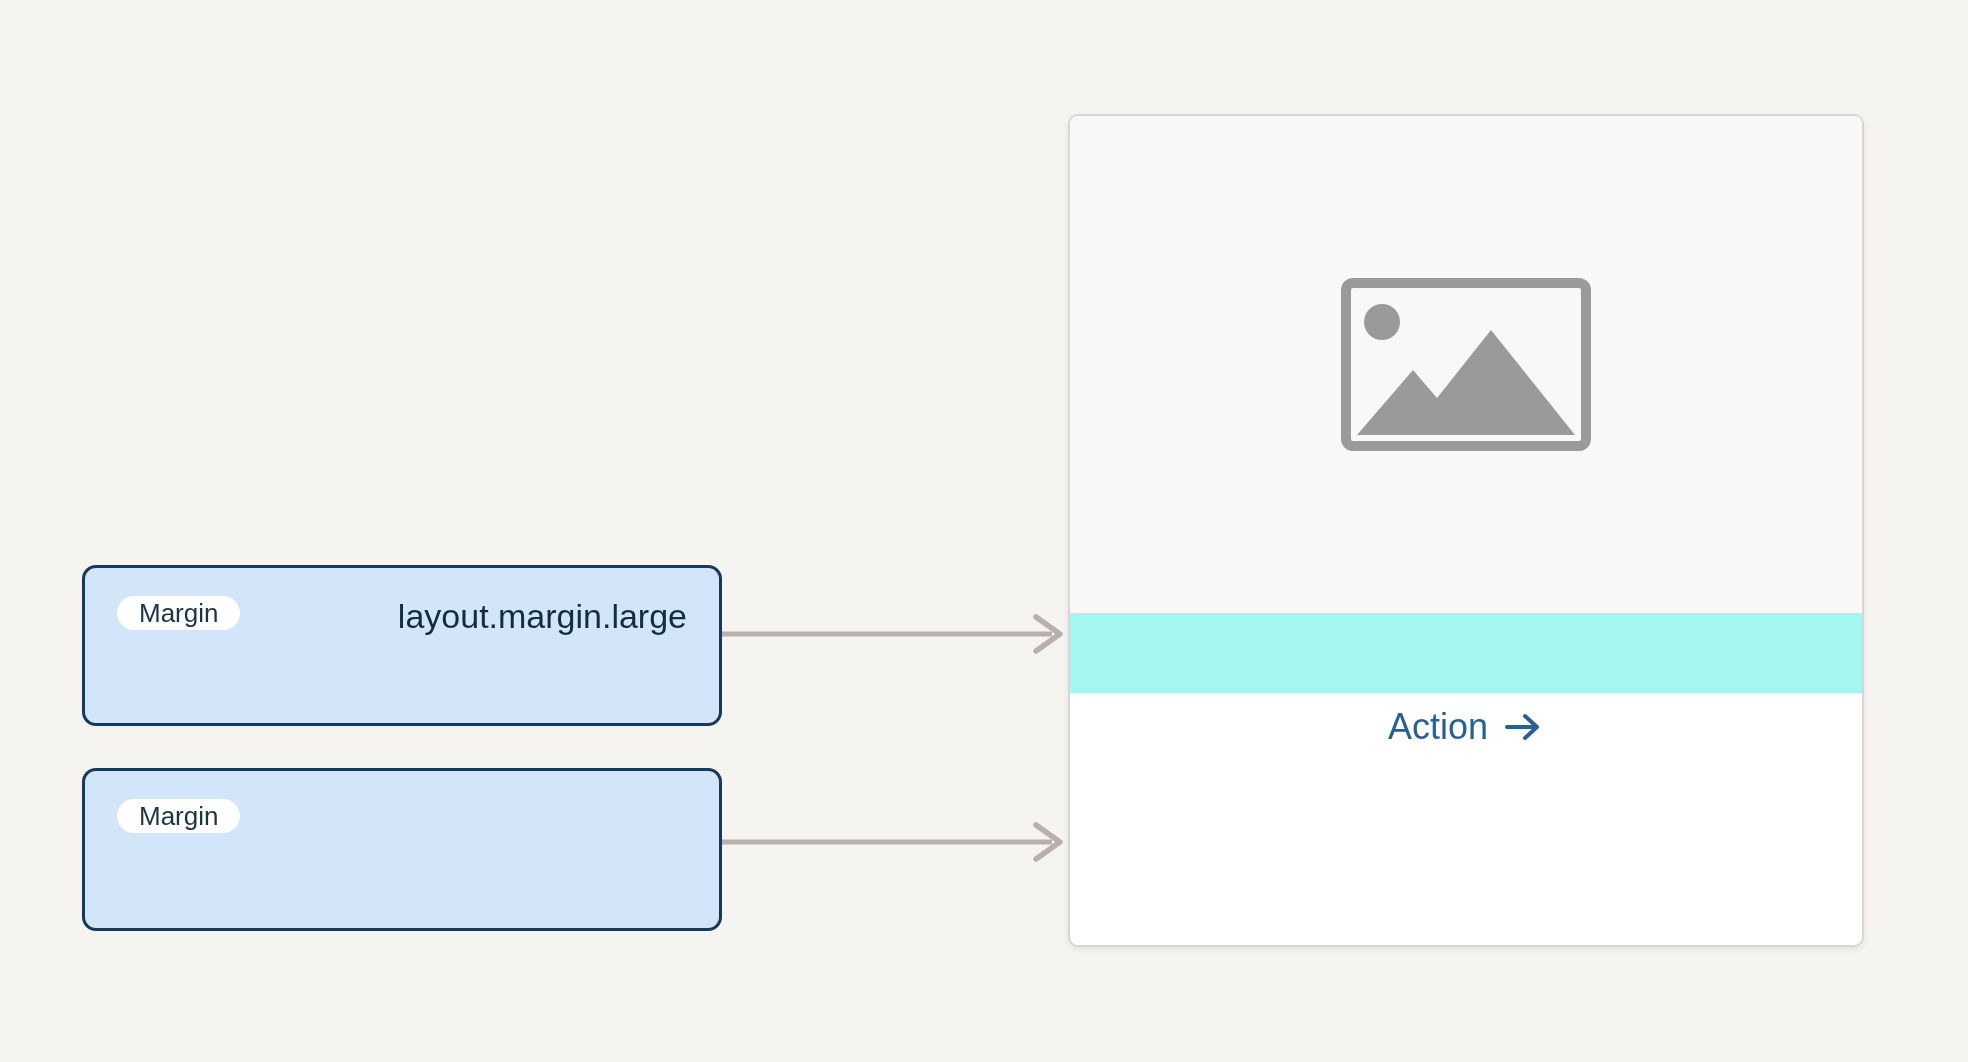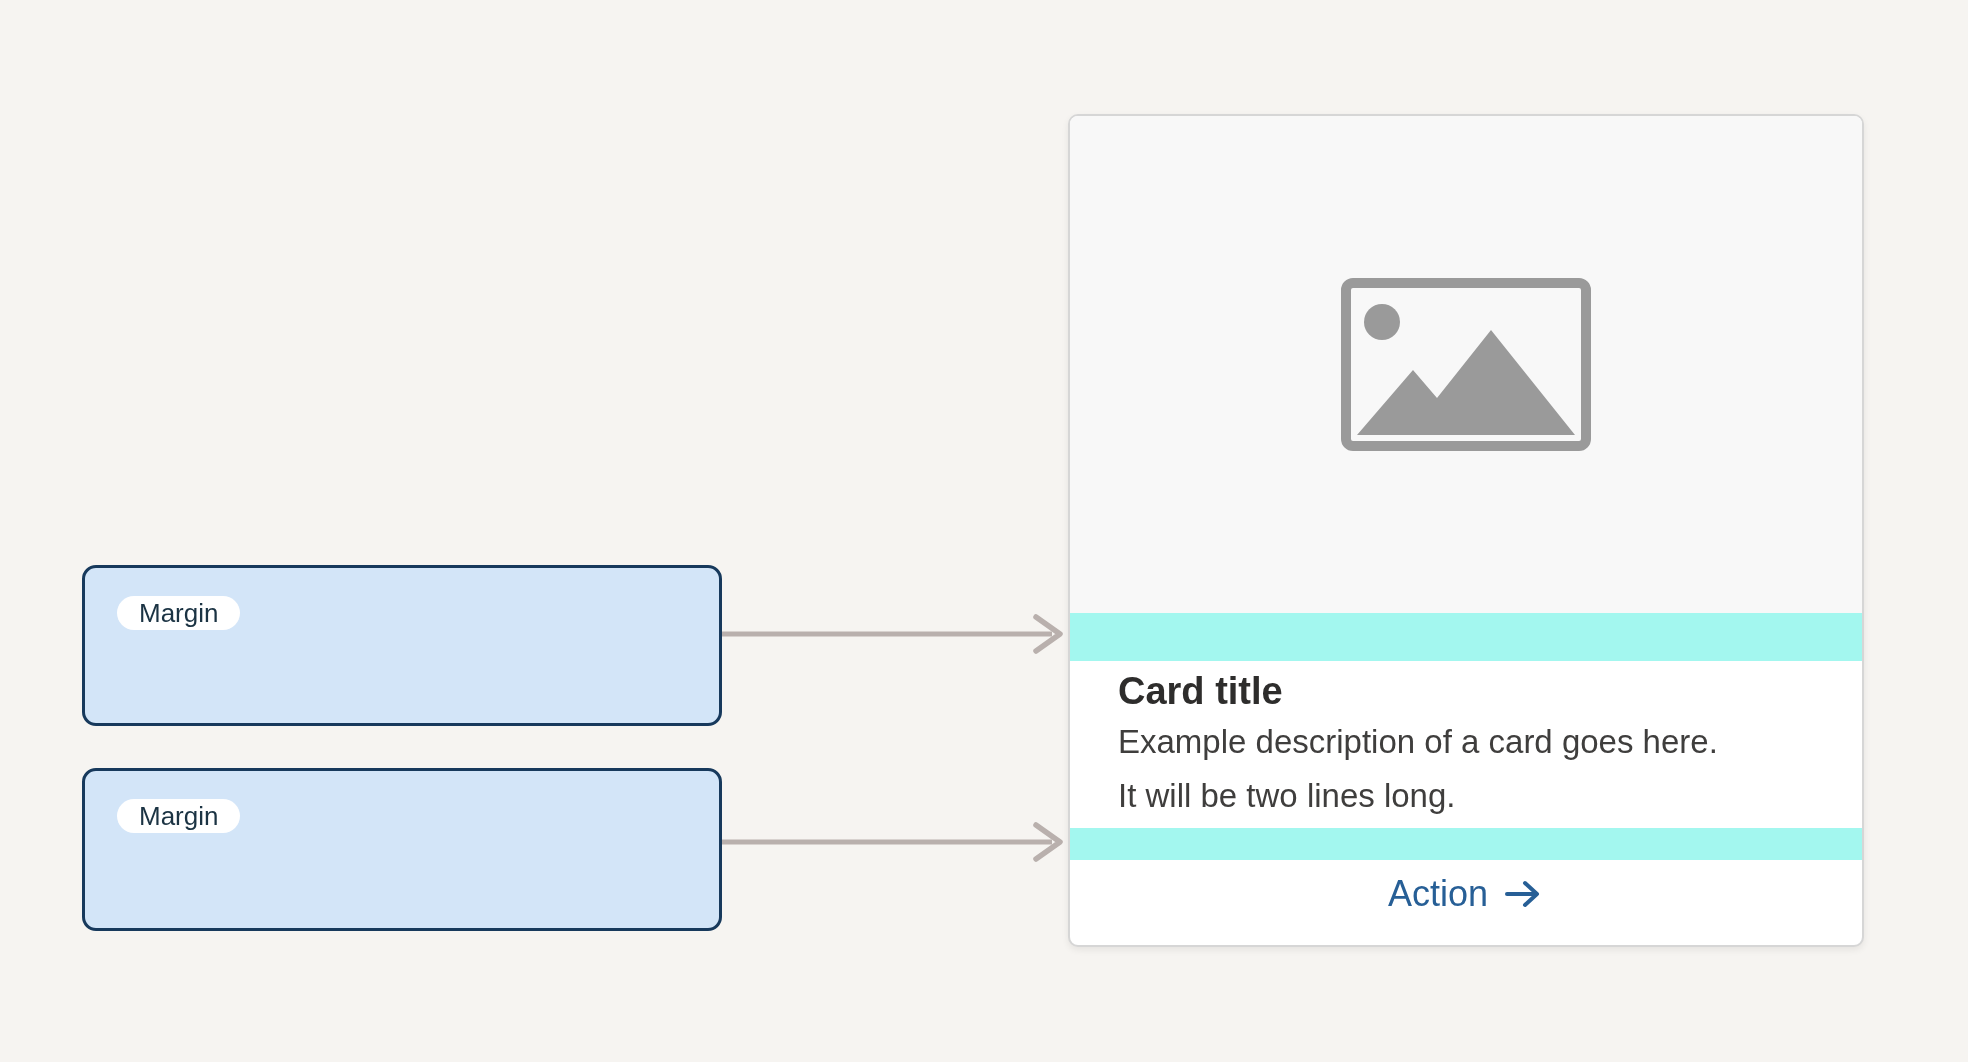--- a/index.html
+++ b/index.html
@@ -116,20 +116,21 @@
   }
   .action-arrow-svg { display: block; }
 </style>
 </head>
 <body>
 
 <div class="canvas">
 
   <div class="token-box large">
     <span class="token-badge">Margin</span>
+    <span class="token-name">layout.margin.large</span>
   </div>
 
   <div class="token-box medium">
     <span class="token-badge">Margin</span>
   </div>
 
   <svg class="connector first" viewBox="0 0 348 48" aria-hidden="true">
     <line x1="0" y1="24" x2="330" y2="24" stroke="currentColor" stroke-width="5"></line>
     <polyline points="314,7 338,24 314,41" fill="none" stroke="currentColor" stroke-width="5.5" stroke-linecap="round" stroke-linejoin="round"></polyline>
   </svg>
@@ -143,25 +144,20 @@
     <div class="card-image-area">
       <svg width="250" height="173" viewBox="0 0 250 173" aria-hidden="true">
         <rect x="5" y="5" width="240" height="163" rx="7" fill="none" stroke="currentColor" stroke-width="10"></rect>
         <circle cx="41" cy="44" r="18" fill="currentColor"></circle>
         <polygon points="16,157 72,92 96,120 150,52 234,157" fill="currentColor"></polygon>
       </svg>
     </div>
 
     <div class="band large"></div>
 
-    <div class="card-content">
-      <div class="card-title">Card title</div>
-      <div class="card-desc">Example description of a card goes here.</div>
-      <div class="card-desc">It will be two lines long.</div>
-    </div>
 
     <div class="band medium"></div>
 
     <div class="card-action-row">
       <a class="action-link">
         <span>Action</span>
         <svg class="action-arrow-svg" width="40" height="34" viewBox="0 0 40 34" aria-hidden="true">
           <line x1="3" y1="17" x2="32" y2="17" stroke="currentColor" stroke-width="4" stroke-linecap="round"></line>
           <polyline points="21,6 33,17 21,28" fill="none" stroke="currentColor" stroke-width="4" stroke-linecap="round" stroke-linejoin="round"></polyline>
         </svg>

